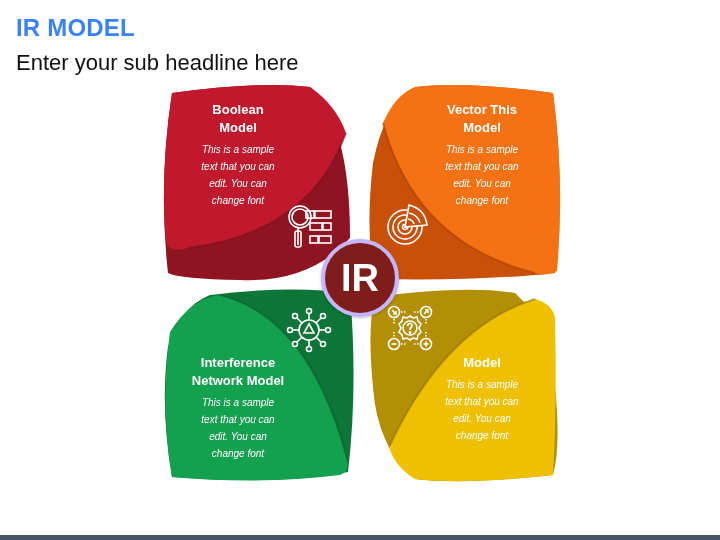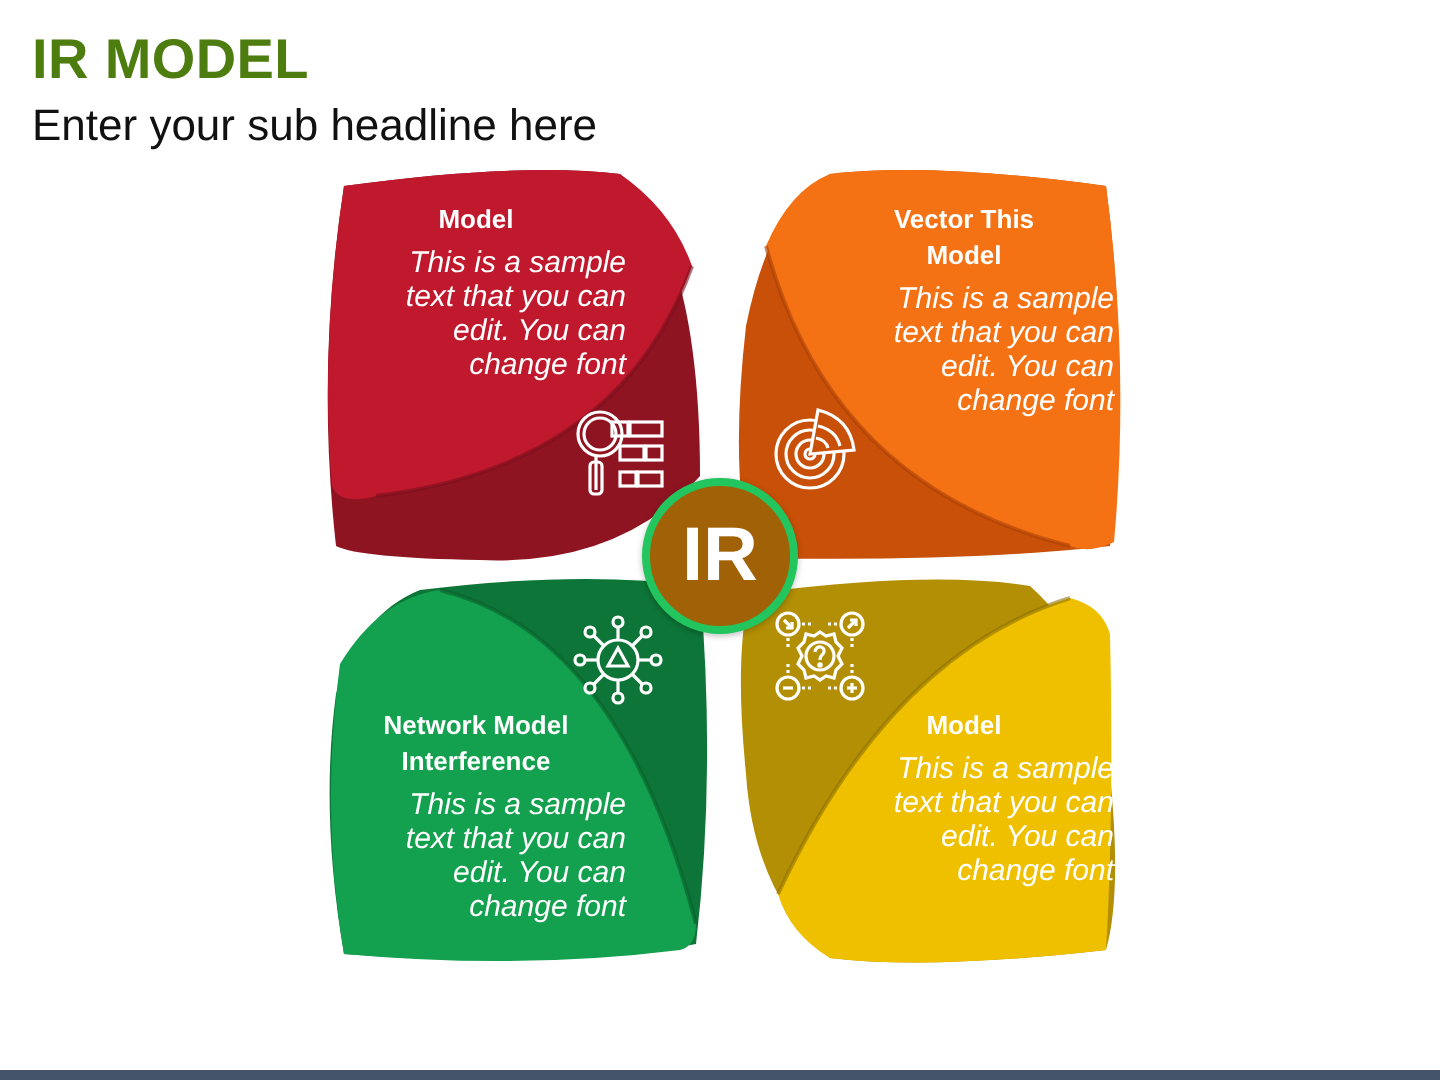--- a/index.html
+++ b/index.html
@@ -1,47 +1,48 @@
 <!DOCTYPE html>
 <html><head>
 <meta charset="utf-8">
 <style>
   html, body { margin:0; padding:0; }
   body { width:720px; height:540px; position:relative; background:#ffffff; overflow:hidden;
          font-family:"Liberation Sans", sans-serif; }
-  .title { position:absolute; left:16px; top:14px; font-size:28px; font-weight:bold; color:#4d7c0f; letter-spacing:0.2px; }
+  .title { position:absolute; left:16px; top:14px; font-size:24px; font-weight:bold; color:#3b82f6; letter-spacing:0.2px; }
   .subtitle { position:absolute; left:16px; top:50px; font-size:22px; color:#111; }
   .footer-bar { position:absolute; left:0; bottom:0; width:720px; height:5px; background:#44546a; }
 
   .petal { position:absolute; width:200px; height:200px; }
   .petal svg { position:absolute; left:0; top:0; width:200px; height:200px; overflow:visible; }
   .petal .txt { position:absolute; width:150px; text-align:center; color:#fff; }
   .petal .head { font-weight:bold; font-size:13px; line-height:18px; }
-  .petal .body { font-style:italic; font-size:15px; line-height:17px; margin-top:4px;text-align:right; }
+  .petal .body { font-style:italic; font-size:10px; line-height:17px; margin-top:4px; }
   .petal .ico { position:absolute; width:46px; height:46px; }
 
   .center { position:absolute; left:325px; top:243px; width:70px; height:70px; border-radius:50%;
-            background:#a16207; border:4px solid #22c55e; box-sizing:content-box; margin:-4px 0 0 -4px;
+            background:#7f1d1d; border:4px solid #c4b5fd; box-sizing:content-box; margin:-4px 0 0 -4px;
             box-shadow:0 1px 3px rgba(0,0,0,0.25);
             display:flex; align-items:center; justify-content:center; color:#fff; font-weight:bold; font-size:38px; }
 </style>
 </head>
 <body>
 
 <div class="title">IR MODEL</div>
 <div class="subtitle">Enter your sub headline here</div>
 
 <div class="petal" style="left:160px; top:83px;">
   <svg viewBox="0 0 200 200">
     <path d="M12,10 Q100,-2 150,4 Q190,40 190,155 Q150,200 80,197 Q20,196 8,190 Q-2,100 12,10 Z" fill="#8f1422"></path>
     <path d="M12,10 Q100,-2 150,4 Q176,22 186,50 Q150,150 28,165 Q10,170 6,160 Q0,90 12,10 Z" fill="#c0192d"></path>
     <path d="M186,50 Q150,150 28,165" fill="none" stroke="#7a0f1c" stroke-width="2" opacity="0.6"></path>
   </svg>
   <div class="txt" style="left:3px; top:18px;">
     <div class="head">
+        <div>Boolean</div>
         <div>Model</div>
       </div>
     <div class="body">
       <div>This is a sample</div>
       <div>text that you can</div>
       <div>edit. You can</div>
       <div>change font</div>
     </div>
   </div>
   <svg class="ico" style="left:126px; top:120px; width:48px; height:46px;" viewBox="0 0 48 46" fill="none" stroke="#fff" stroke-width="1.6">
@@ -88,22 +89,22 @@
 </div>
 
 <div class="petal" style="left:160px; top:287px;">
   <svg viewBox="0 0 200 200">
     <path d="M50,8 Q130,-2 190,6 Q198,100 188,185 Q120,198 12,190 Q0,120 8,60 Q20,20 50,8 Z" fill="#0d7537"></path>
     <path d="M10,45 Q30,12 60,8 Q150,30 188,175 Q188,186 180,188 Q100,198 12,190 Q0,120 10,45 Z" fill="#13a04f"></path>
     <path d="M60,8 Q150,30 188,175" fill="none" stroke="#0a5f2c" stroke-width="2" opacity="0.6"></path>
   </svg>
   <div class="txt" style="left:3px; top:67px;">
     <div class="head">
+        <div>Interference</div>
         <div>Network Model</div>
-        <div>Interference</div>
       </div>
     <div class="body">
       <div>This is a sample</div>
       <div>text that you can</div>
       <div>edit. You can</div>
       <div>change font</div>
     </div>
   </div>
   <svg class="ico" style="left:126px; top:20px;" viewBox="0 0 46 46" fill="none" stroke="#fff" stroke-width="1.6">
     <circle cx="23" cy="23" r="10"></circle>

